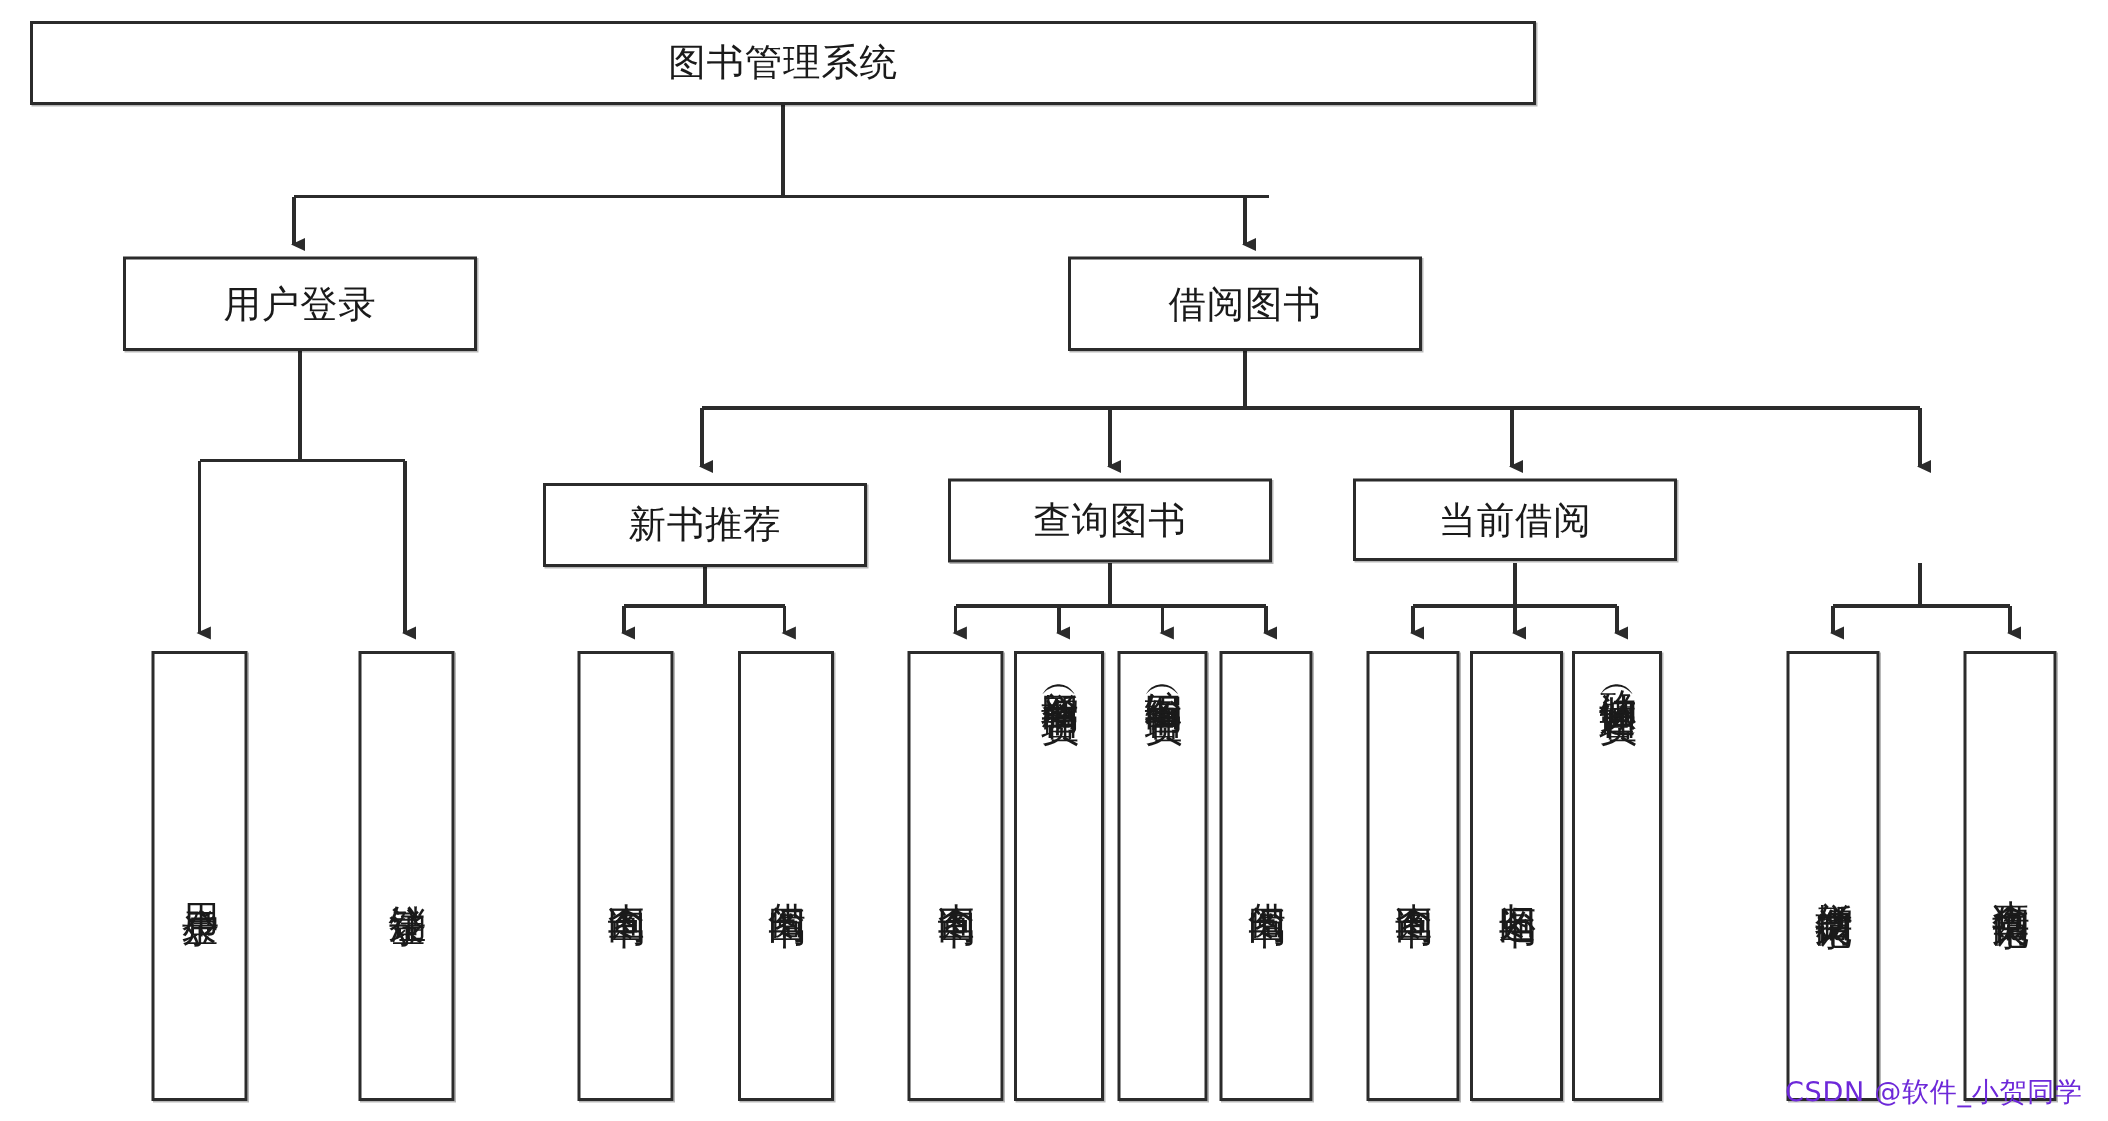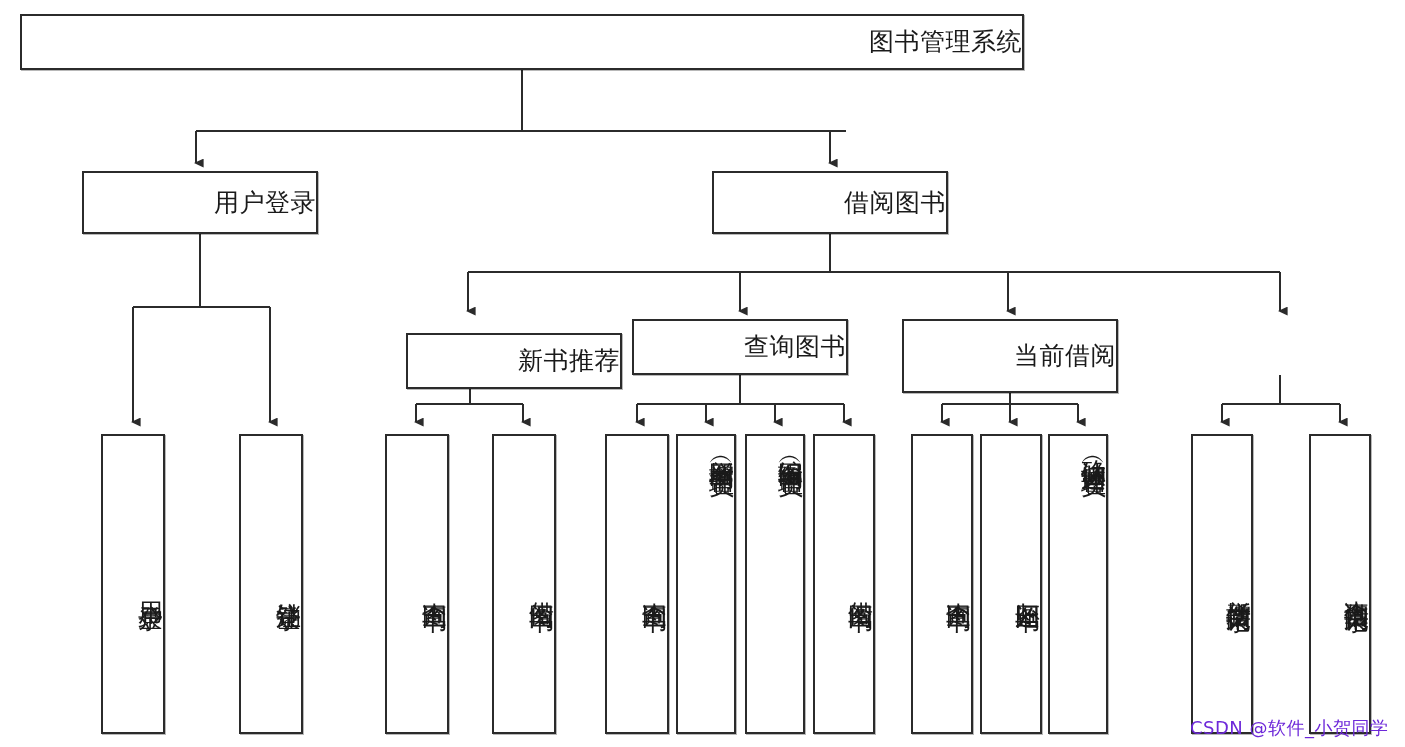--- a/index.html
+++ b/index.html
@@ -23,21 +23,21 @@
     height: 747px;
     pointer-events: none;
   }
   .node {
     position: absolute;
     box-sizing: border-box;
     background: #ffffff;
     border: 2.5px solid #2b2b2b;
     display: flex;
     align-items: center;
-    justify-content: flex-end;
+    justify-content: center;
     box-shadow: 1px 1px 0 rgba(0,0,0,0.28);
   }
   .node .label {
     color: #1a1a1a;
     line-height: 1.18;
     letter-spacing: 0.5px;
     text-align: center;
     white-space: nowrap;
   }
   .node.horiz .label {
@@ -131,29 +131,29 @@
   </div>
 
   <div class="node horiz" style="left:82px; top:171px; width:236px; height:63px;">
     <span class="label">用户登录</span>
   </div>
 
   <div class="node horiz" style="left:712px; top:171px; width:236px; height:63px;">
     <span class="label">借阅图书</span>
   </div>
 
-  <div class="node horiz" style="left:362px; top:333px; width:216px; height:56px;margin-left:44px;">
+  <div class="node horiz" style="left:362px; top:322px; width:216px; height:56px;">
     <span class="label">新书推荐</span>
   </div>
 
   <div class="node horiz" style="left:632px; top:319px; width:216px; height:56px;">
     <span class="label">查询图书</span>
   </div>
 
-  <div class="node horiz" style="left:902px; top:319px; width:216px; height:74px;">
+  <div class="node horiz" style="left:902px; top:319px; width:216px; height:55px;">
     <span class="label">当前借阅</span>
   </div>
 
 
   <div class="node vert centered" style="left:101px; top:434px; width:64px; height:300px;">
     <span class="label">用户登录</span>
   </div>
 
   <div class="node vert centered" style="left:239px; top:434px; width:64px; height:300px;">
     <span class="label">注销登录</span>

